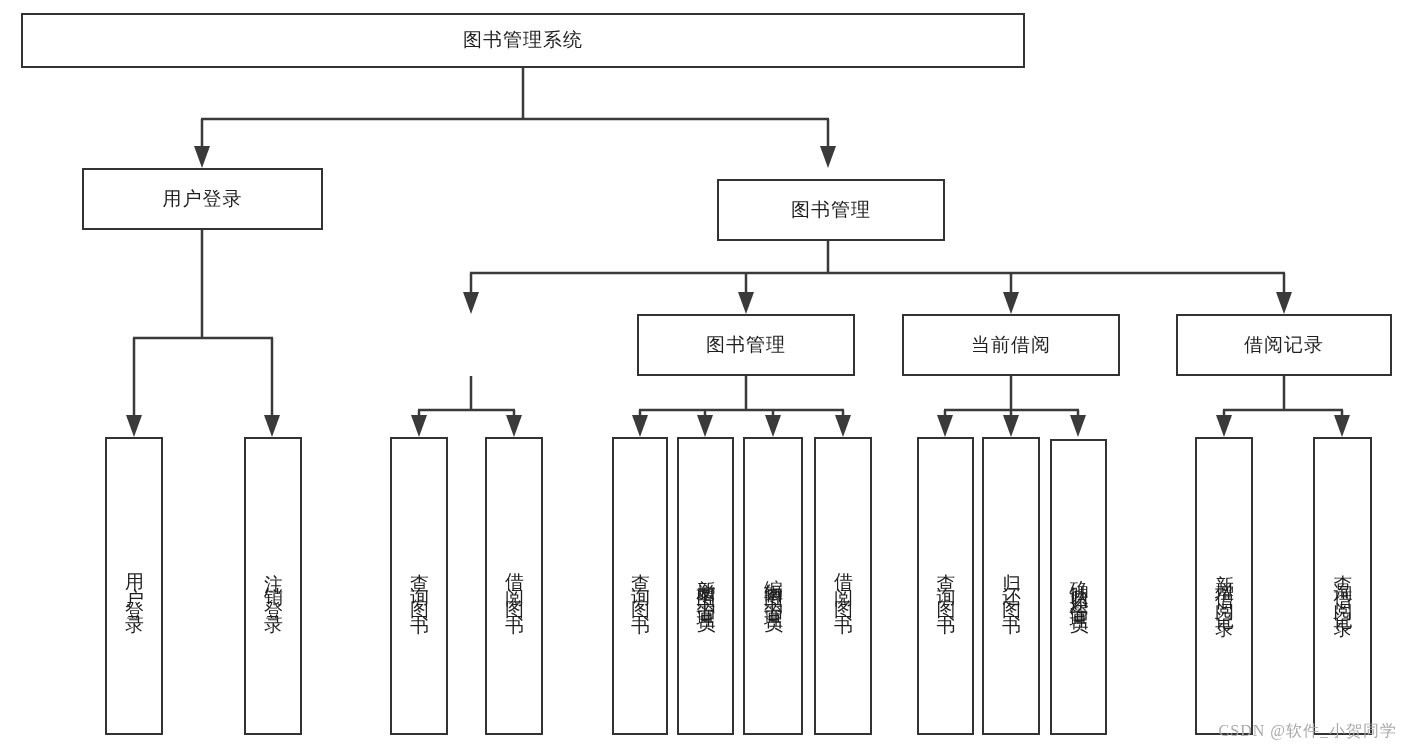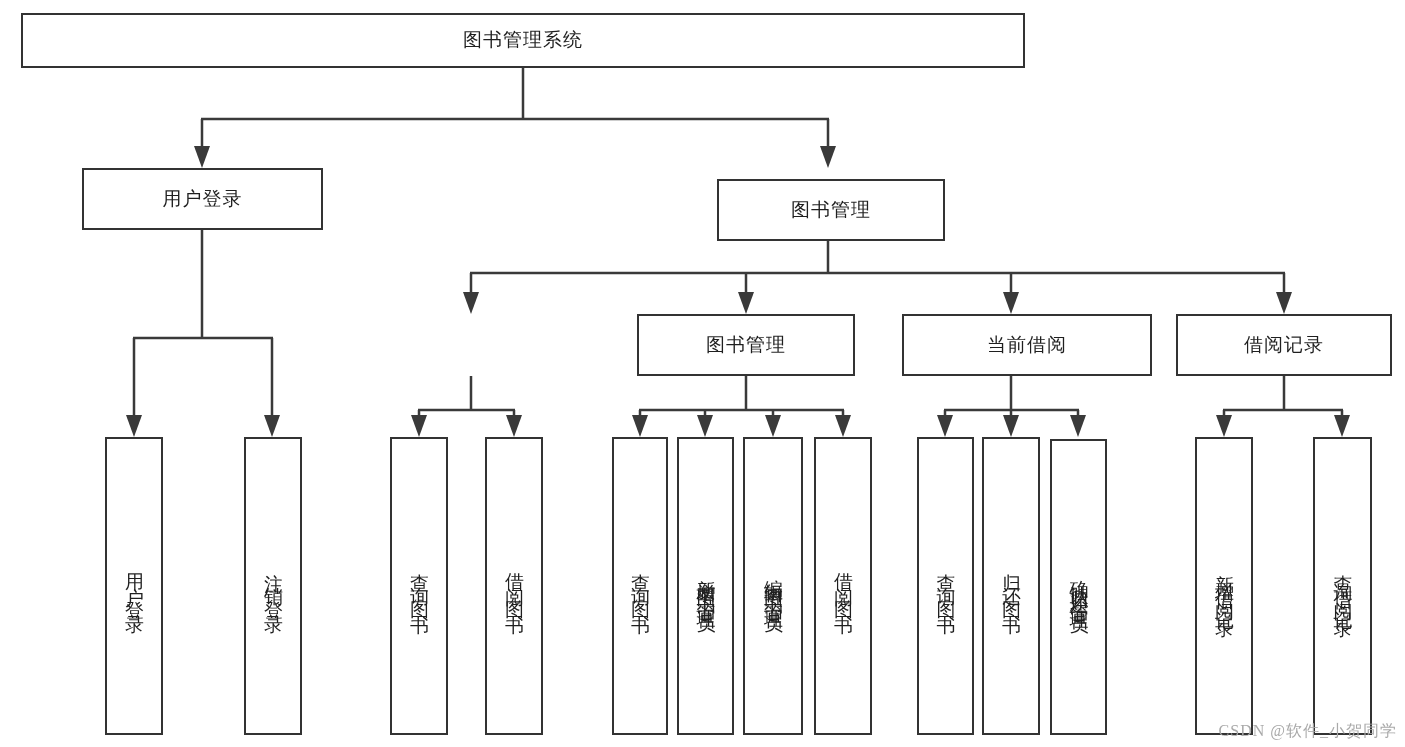--- a/index.html
+++ b/index.html
@@ -105,21 +105,21 @@
   <div class="box h" style="left:82px;top:168px;width:241px;height:62px">
     <span>用户登录</span>
   </div>
   <div class="box h" style="left:717px;top:179px;width:228px;height:62px">
     <span>图书管理</span>
   </div>
 
   <div class="box h" style="left:637px;top:314px;width:218px;height:62px">
     <span>图书管理</span>
   </div>
-  <div class="box h" style="left:902px;top:314px;width:250px;height:62px">
+  <div class="box h" style="left:902px;top:314px;width:218px;height:62px">
     <span>当前借阅</span>
   </div>
   <div class="box h" style="left:1176px;top:314px;width:216px;height:62px">
     <span>借阅记录</span>
   </div>
 
   <div class="box v ls4" style="left:105px;top:437px;width:58px;height:298px">
     <span>用户登录</span>
   </div>
   <div class="box v ls4" style="left:244px;top:437px;width:58px;height:298px">

